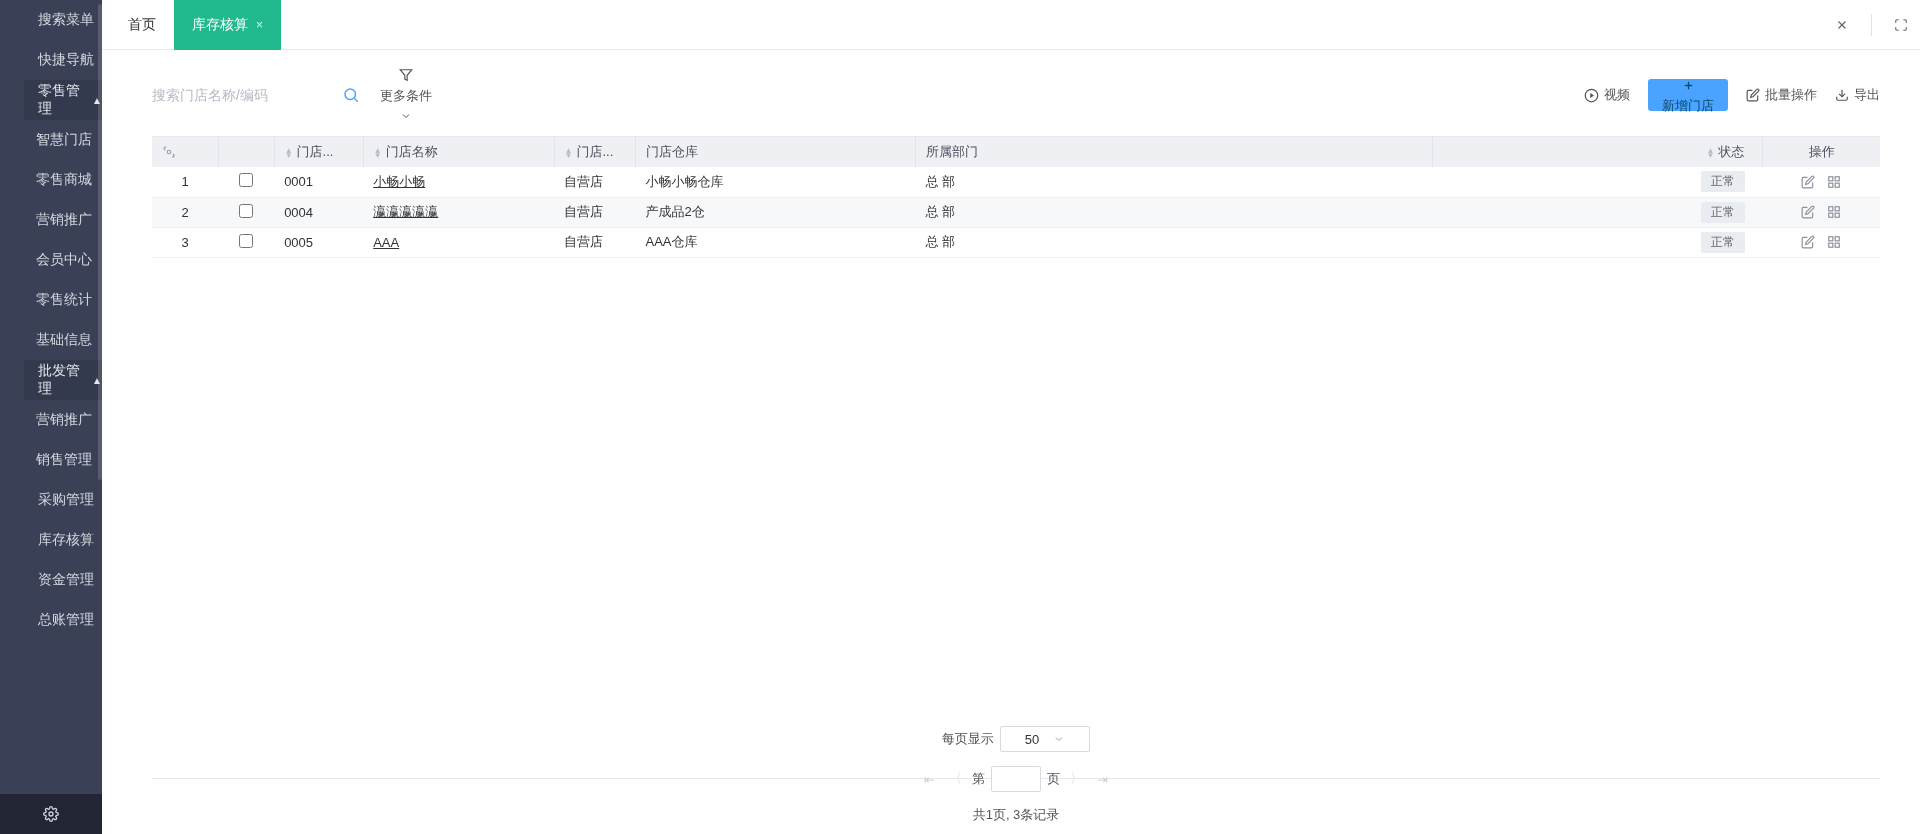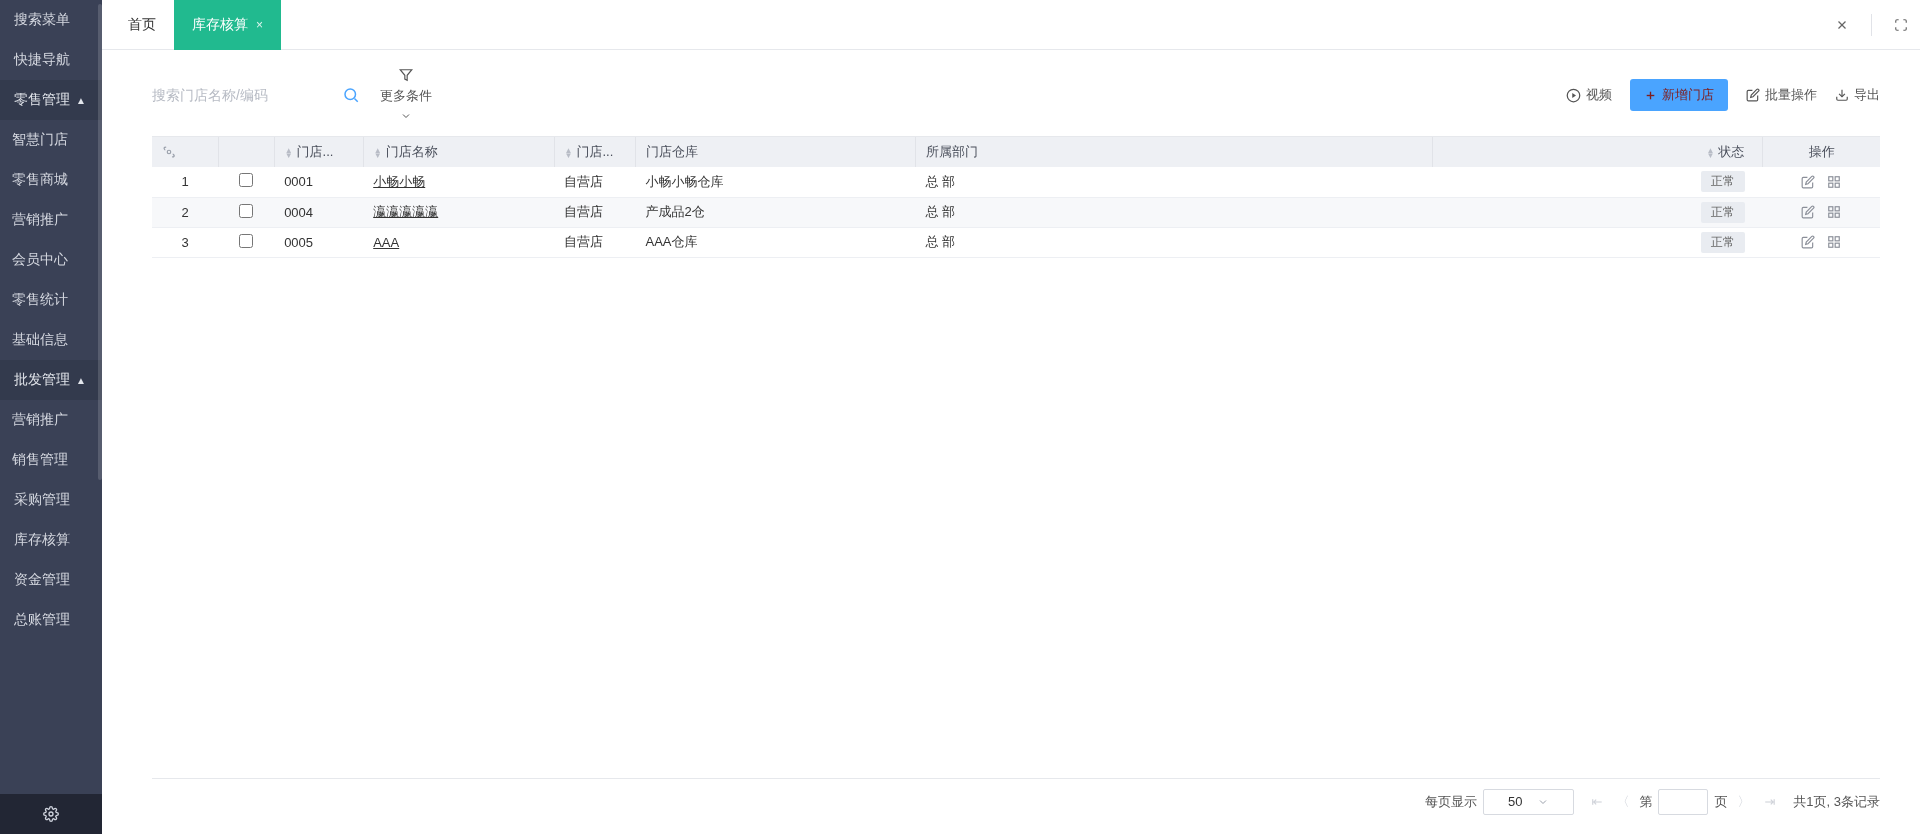--- a/index.html
+++ b/index.html
@@ -1,21 +1,21 @@
 <!DOCTYPE html>
 <html><head>
 <meta charset="utf-8">
 <style>
 * { box-sizing: border-box; margin: 0; padding: 0; }
 html, body { height: 100%; font-family: "Microsoft YaHei", Arial, sans-serif; font-size: 13px; color: #333; background:#fff; }
 body { display:flex; }
 
 
 .sidebar { width: 102px; min-width:102px; background:#3a4156; display:flex; flex-direction:column; color:#d5d8e0; font-size:14px; user-select:none;}
-.sidebar-scroll { flex:1; overflow:hidden; position:relative;}
+.sidebar-scroll { flex:1; overflow:hidden; position:relative;margin-left:24px;}
 .sidebar-item { height:40px; display:flex; align-items:center; padding-left:14px; cursor:pointer; color:#d5d8e0;}
 .sidebar-item.small-pad { padding-left:12px; }
 .sidebar-item.section { background:#333a4d; color:#e3e6ec; position:relative;}
 .sidebar-item.section .caret { margin-left:6px; font-size:10px;}
 .sidebar .gear-footer{height:40px;background:#222634;display:flex;align-items:center;justify-content:center;color:#cfd3dd;}
 .sidebar .scrollbar{position:absolute;right:0;top:4px;width:4px;height:60%;background:rgba(255,255,255,.15);border-radius:2px;}
 
 
 .main { flex:1; display:flex; flex-direction:column; min-width:0;}
 .tabbar { height:50px; border-bottom:1px solid #e6e8ec; display:flex; align-items:center; padding: 0 8px; position:relative;}
@@ -29,40 +29,40 @@
 .content { flex:1; display:flex; flex-direction:column; padding: 18px 40px 10px 50px; min-height:0;}
 
 .toolbar{display:flex;align-items:center;gap:18px;}
 .search-wrap{position:relative;width:210px;}
 .search-input{width:100%;height:32px;border:none;border-bottom:1px solid transparent;outline:none;font-size:14px;color:#333;background:transparent;}
 .search-input::placeholder{color:#b7bbc4;}
 .search-icon{position:absolute;right:2px;top:50%;transform:translateY(-50%);color:#4aa4ff;font-size:16px;}
 .filter-btn{display:flex;align-items:center;gap:5px;color:#555;cursor:pointer;font-size:13px;flex-direction:column;}
 .toolbar .spacer{flex:1;}
 .act{display:flex;align-items:center;gap:5px;color:#555;font-size:13px;cursor:pointer;}
-.act.primary{background:#4aa4ff;color:#7f1d1d;border-radius:3px;height:32px;padding:0 14px;}
+.act.primary{background:#4aa4ff;color:#0c4a6e;border-radius:3px;height:32px;padding:0 14px;flex-direction:column;}
 
 
 .table-wrap{margin-top:14px;border-top:1px solid #e6e8ec;flex:1;min-height:0;}
 table{width:100%;border-collapse:collapse;table-layout:fixed;}
 thead th{background:#eef0f4;height:30px;font-weight:500;color:#4a4f5b;font-size:13px;border-right:1px solid #e1e3e8;position:relative;text-align:left;padding:0 10px;white-space:nowrap;overflow:hidden;text-overflow:ellipsis;}
 thead th:last-child{border-right:none;}
 thead th.center, tbody td.center{text-align:center;}
 thead th.right, tbody td.right{text-align:right;padding-right:18px;}
 .sort{display:inline-flex;flex-direction:column;line-height:5px;font-size:8px;color:#b8bcc6;margin-right:4px;vertical-align:middle;}
 tbody td{height:30px;border-bottom:1px solid #edeff3;padding:0 10px;font-size:13px;color:#333;white-space:nowrap;overflow:hidden;text-overflow:ellipsis;}
 tbody tr:nth-child(even) td{background:#f7f8fa;}
 .link{color:#333;text-decoration:underline;cursor:pointer;}
 .badge{display:inline-block;background:#e9ecf1;color:#666;border-radius:2px;padding:2px 10px;font-size:12px;}
 .op-icons{display:flex;gap:12px;justify-content:center;color:#8b8f99;}
 .op-icons span{cursor:pointer;}
 input[type=checkbox]{width:14px;height:14px;}
 
 
-.pager{height:46px;border-top:1px solid #e6e8ec;display:flex;align-items:center;justify-content:flex-end;gap:14px;color:#555;font-size:13px;margin-top:6px;}
+.pager{height:46px;border-top:1px solid #e6e8ec;display:flex;align-items:center;justify-content:flex-end;gap:14px;color:#555;font-size:13px;margin-top:6px;flex-direction:column;}
 .pager .sel,.pager .pginput{height:26px;border:1px solid #d7dae0;border-radius:2px;padding:0 24px;display:inline-flex;align-items:center;color:#333;}
 .pager .pginput{ width:44px; font-size:13px; outline:none; text-align:left;}
 .pager .nav-icn{color:#cfd2d9;padding:0 4px;cursor:pointer;}
 .pager .grp{display:flex;align-items:center;gap:6px;}
 
 svg{display:block;}
 </style>
 </head>
 <body>
 

